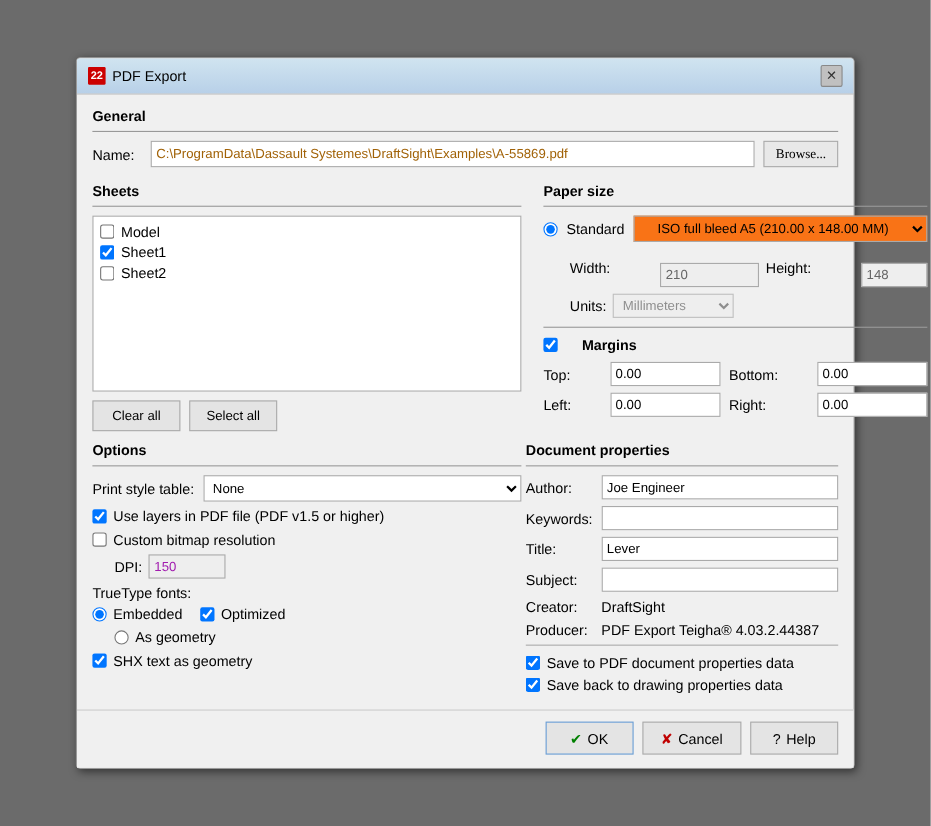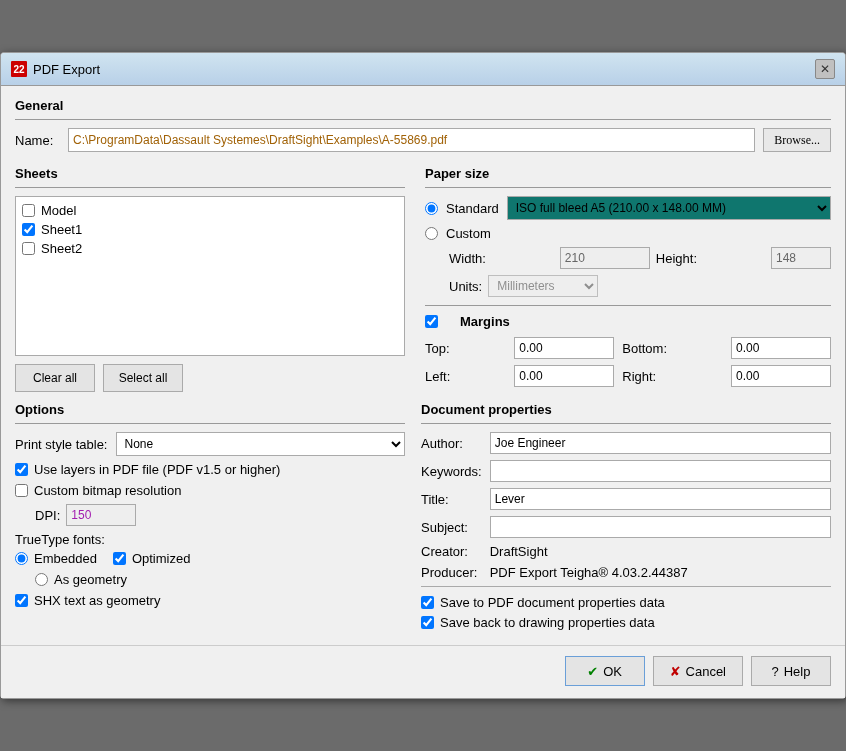--- a/index.html
+++ b/index.html
@@ -9,21 +9,21 @@
       justify-content: center;
       align-items: center;
       min-height: 100vh;
       font-family: 'Segoe UI', Arial, sans-serif;
       font-size: 13px;
     }
     .dialog {
       background: #f0f0f0;
       border: 1px solid #999;
       border-radius: 4px;
-      width: 846px;
+      width: 708px;
       box-shadow: 2px 2px 8px rgba(0,0,0,0.5);
     }
     .title-bar {
       background: linear-gradient(to bottom, #d0e4f0, #b8d0e8);
       border-bottom: 1px solid #999;
       padding: 6px 10px;
       display: flex;
       align-items: center;
       justify-content: space-between;
       border-radius: 3px 3px 0 0;
@@ -143,39 +143,40 @@
       align-items: center;
       gap: 8px;
       margin-bottom: 6px;
     }
     .ps-row input[type=radio] { cursor: pointer; }
     .ps-row label { cursor: pointer; font-size: 13px; }
     .ps-dropdown {
       flex: 1;
       height: 24px;
       border: 1px solid #aaa;
-      background: #0f766e;
-      font-size: 12px;
-      padding: 0 4px;
+      background: #f97316;
+      font-size: 12px;
+      padding: 0 17px;
     }
     .ps-custom-grid {
       margin-left: 24px;
       display: grid;
       grid-template-columns: auto 90px auto 60px;
       gap: 4px 6px;
       align-items: center;
       margin-bottom: 6px;
     }
     .ps-input {
       height: 22px;
       border: 1px solid #aaa;
       background: #eee;
       font-size: 12px;
       padding: 0 4px;
       color: #666;
+      margin-top: 13px;
     }
     .units-row {
       margin-left: 24px;
       display: flex;
       align-items: center;
       gap: 6px;
       margin-bottom: 8px;
     }
     .units-dropdown {
       height: 22px;
@@ -205,21 +206,21 @@
     }
     .margin-input {
       height: 22px;
       border: 1px solid #aaa;
       background: white;
       font-size: 12px;
       padding: 0 4px;
     }
     .options-two-col {
       display: flex;
-      gap: 16px;
+      gap: 4px;
     }
     .opt-left { flex: 0 0 390px; }
     .opt-right { flex: 1; }
     .opt-row {
       display: flex;
       align-items: center;
       gap: 6px;
       margin-bottom: 6px;
     }
     .opt-row label { font-size: 13px; cursor: pointer; }
@@ -376,24 +377,20 @@
       <div class="right-col">
         <div class="section-label">Paper size</div>
         <hr class="section-divider">
         <div class="ps-row">
           <input type="radio" name="ps" id="ps-standard" checked="" style="">
           <label for="ps-standard">Standard</label>
           <select class="ps-dropdown">
             <option>ISO full bleed A5 (210.00 x 148.00 MM)</option>
           </select>
         </div>
-        <div class="ps-row">
-          <input type="radio" name="ps" id="ps-custom" style="">
-          <label for="ps-custom">Custom</label>
-        </div>
         <div class="ps-custom-grid">
           <span>Width:</span>
           <input class="ps-input" type="text" disabled="" value="210" style="">
           <span>Height:</span>
           <input class="ps-input" type="text" disabled="" value="148" style="">
         </div>
         <div class="units-row">
           <span>Units:</span>
           <select class="units-dropdown" disabled="">
             <option>Millimeters</option>

